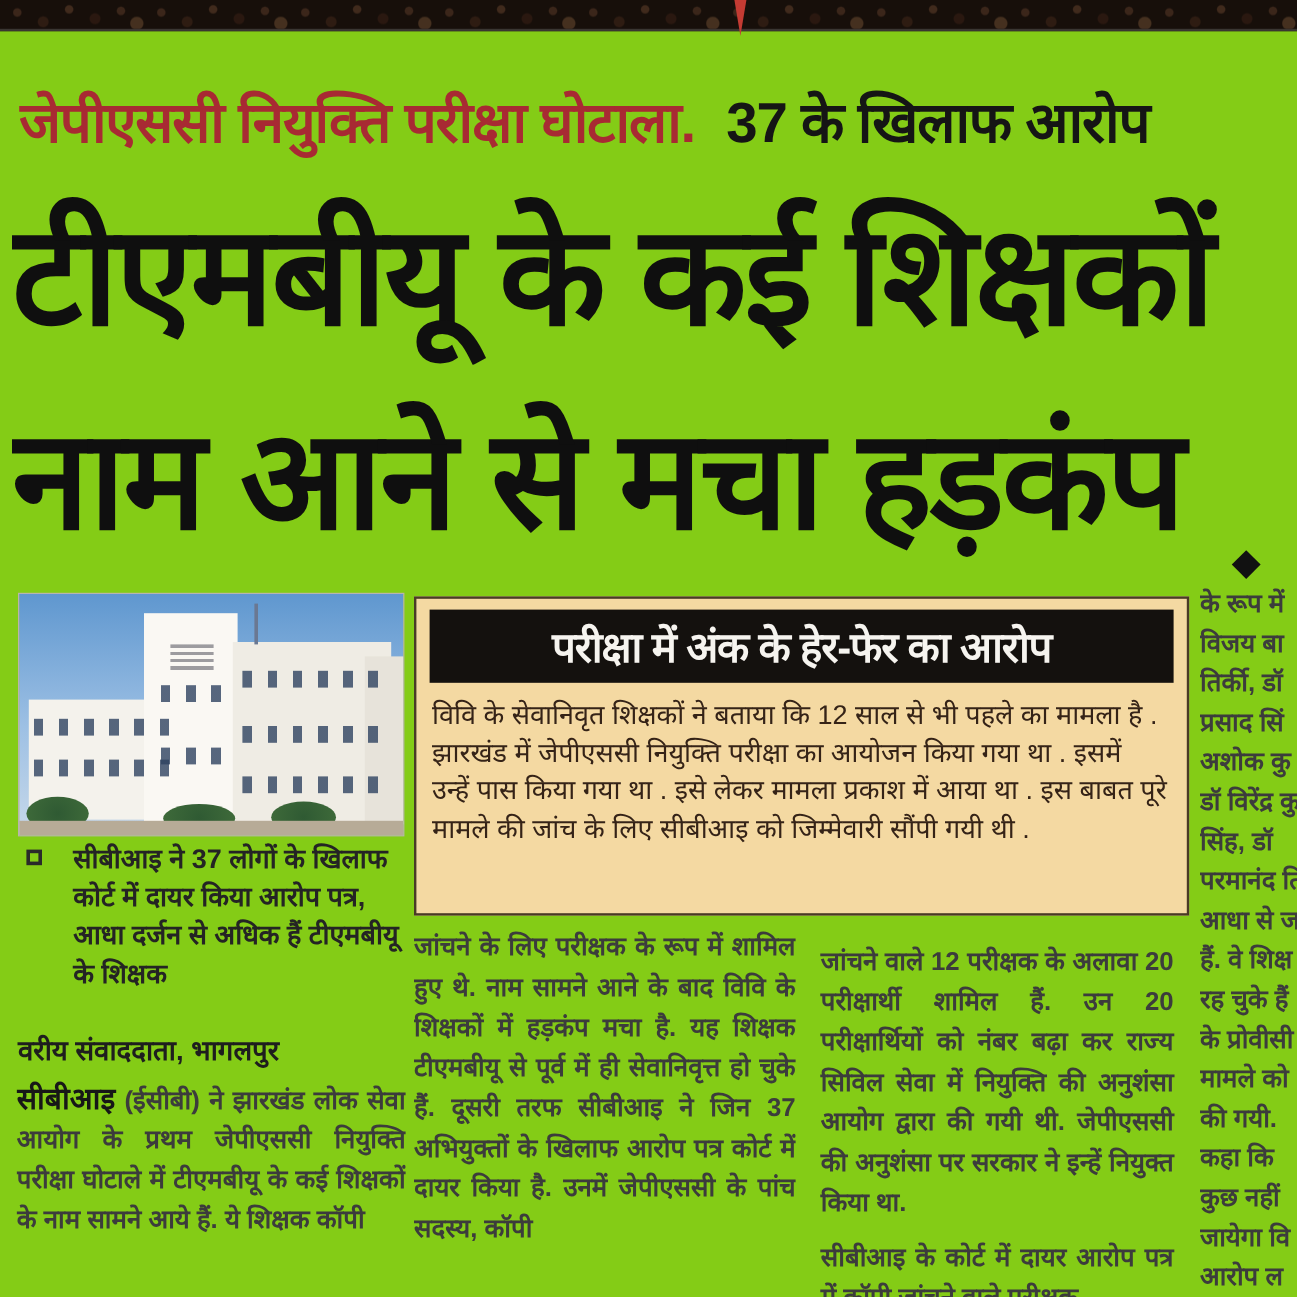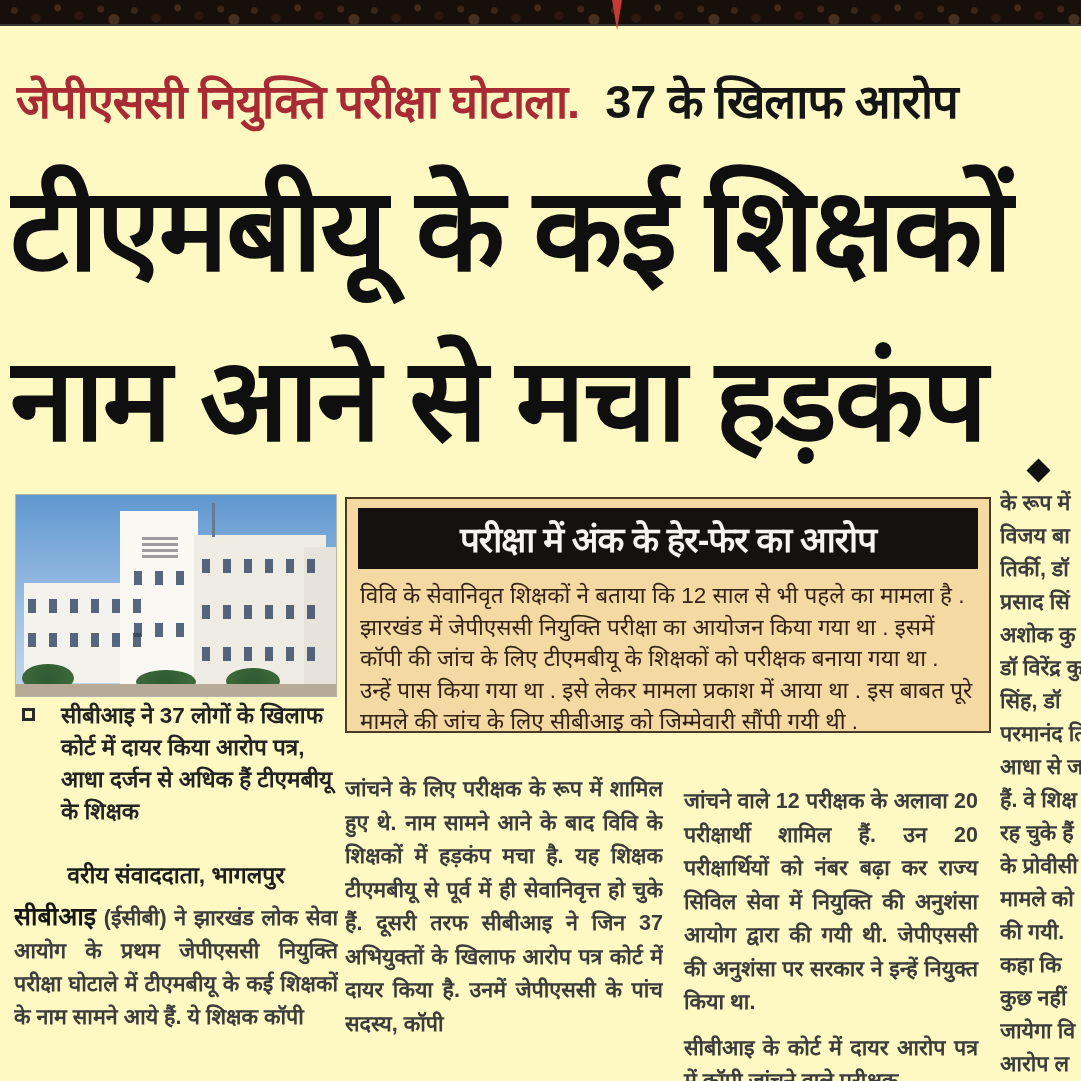--- a/index.html
+++ b/index.html
@@ -5,21 +5,21 @@
   :root{
     --kicker-red:#a82a33;
     --box-bg:#f4d9a2;
     --box-border:#4a3a26;
     --ink:#1d1d1d;
     --body-ink:#3c3c3c;
     --banner-bg:#170f0a;
   }
   *{box-sizing:border-box;margin:0;padding:0;}
   body{font-family:"Liberation Sans","DejaVu Sans",sans-serif;background:#e8e6e2;}
-  .page{position:relative;width:1081px;height:1081px;background:#fef9c3;overflow:hidden;margin:0 auto;}
+  .page{position:relative;width:1081px;height:1081px;background:#84cc16;overflow:hidden;margin:0 auto;}
 
   
   .top-banner{position:absolute;left:0;top:0;width:1081px;height:26px;background:var(--banner-bg,#170f0a);
     background-image:
       radial-gradient(circle at 12% 40%, #3b261a 0 3px, transparent 4px),
       radial-gradient(circle at 30% 70%, #2e1c12 0 4px, transparent 5px),
       radial-gradient(circle at 48% 30%, #402a1c 0 3px, transparent 4px),
       radial-gradient(circle at 66% 60%, #2a1810 0 4px, transparent 5px),
       radial-gradient(circle at 84% 35%, #3b261a 0 3px, transparent 4px),
       radial-gradient(circle at 95% 75%, #45301f 0 5px, transparent 6px);
@@ -52,28 +52,28 @@
     background-image:repeating-linear-gradient(90deg,rgba(46,66,96,.8) 0 8px,transparent 8px 21px);}
   .sign{position:absolute;left:126px;top:42px;width:36px;height:22px;
     background-image:repeating-linear-gradient(rgba(80,80,90,.55) 0 3px,transparent 3px 6px);}
   .antenna{position:absolute;left:196px;top:8px;width:3px;height:34px;background:#6a7892;}
   .tree{position:absolute;border-radius:50%;background:radial-gradient(circle,#2f5a33,#3f6b3a);}
   .ground{position:absolute;left:0;bottom:0;width:100%;height:12px;background:#b7ab97;}
 
   .caption{position:absolute;left:22px;top:700px;width:312px;display:flex;gap:26px;
     font-weight:bold;font-size:22.5px;line-height:32px;color:#242424;}
   .caption .sq{flex:0 0 auto;width:13px;height:13px;border:3px solid #2a2a2a;margin-top:8px;}
-  .byline{position:absolute;left:15px;top:858px;width:322px;text-align:center;
+  .byline{position:absolute;left:15px;top:858px;width:322px;text-align:left;
     font-weight:bold;font-size:23px;color:#1e1e1e;}
   .col1-body{position:absolute;left:14px;top:900px;width:324px;height:181px;overflow:hidden;
     font-size:21.5px;line-height:33px;color:var(--body-ink,#3c3c3c);text-align:justify;font-weight:bold;}
   .col1-body .lead{font-size:25px;color:#171717;}
 
   
-  .hbox{position:absolute;left:345px;top:497px;width:646px;height:236px;
+  .hbox{position:absolute;left:345px;top:497px;width:646px;height:266px;
     background:var(--box-bg,#f4d9a2);border:2px solid var(--box-border,#4a3a26);}
   .hbox .bar{margin:9px 11px 0;height:61px;background:#14110e;color:#f6f4ef;
     display:flex;align-items:center;justify-content:center;
     font-weight:bold;font-size:35px;letter-spacing:-1px;}
   .hbox .lines{padding:11px 13px 0;}
   .hbox .lines div{white-space:nowrap;overflow:hidden;font-weight:normal;
     font-size:22.5px;line-height:31.5px;color:#352317;}
 
   
   .tcol{position:absolute;top:773px;height:308px;overflow:hidden;
@@ -136,21 +136,20 @@
 
   <div class="col1-body">
     <span class="lead">सीबीआइ</span><span> (ईसीबी) ने झारखंड लोक सेवा आयोग के प्रथम जेपीएससी नियुक्ति परीक्षा घोटाले में टीएमबीयू के कई शिक्षकों के नाम सामने आये हैं. ये शिक्षक कॉपी</span>
   </div>
 
   <div class="hbox">
     <div class="bar">परीक्षा में अंक के हेर-फेर का आरोप</div>
     <div class="lines">
       <div>विवि के सेवानिवृत शिक्षकों ने बताया कि 12 साल से भी पहले का मामला है .</div>
       <div>झारखंड में जेपीएससी नियुक्ति परीक्षा का आयोजन किया गया था . इसमें</div>
-      <div>कॉपी की जांच के लिए टीएमबीयू के शिक्षकों को परीक्षक बनाया गया था .</div>
       <div>उन्हें पास किया गया था . इसे लेकर मामला प्रकाश में आया था . इस बाबत पूरे</div>
       <div>मामले की जांच के लिए सीबीआइ को जिम्मेवारी सौंपी गयी थी .</div>
     </div>
   </div>
 
   <div class="tcol c2">जांचने के लिए परीक्षक के रूप में शामिल हुए थे. नाम सामने आने के बाद विवि के शिक्षकों में हड़कंप मचा है. यह शिक्षक टीएमबीयू से पूर्व में ही सेवानिवृत्त हो चुके हैं. दूसरी तरफ सीबीआइ ने जिन 37 अभियुक्तों के खिलाफ आरोप पत्र कोर्ट में दायर किया है. उनमें जेपीएससी के पांच सदस्य, कॉपी</div>
 
   <div class="tcol c3">
     <p>जांचने वाले 12 परीक्षक के अलावा 20 परीक्षार्थी शामिल हैं. उन 20 परीक्षार्थियों को नंबर बढ़ा कर राज्य सिविल सेवा में नियुक्ति की अनुशंसा आयोग द्वारा की गयी थी. जेपीएससी की अनुशंसा पर सरकार ने इन्हें नियुक्त किया था.</p>
     <p>सीबीआइ के कोर्ट में दायर आरोप पत्र में कॉपी जांचने वाले परीक्षक</p>

